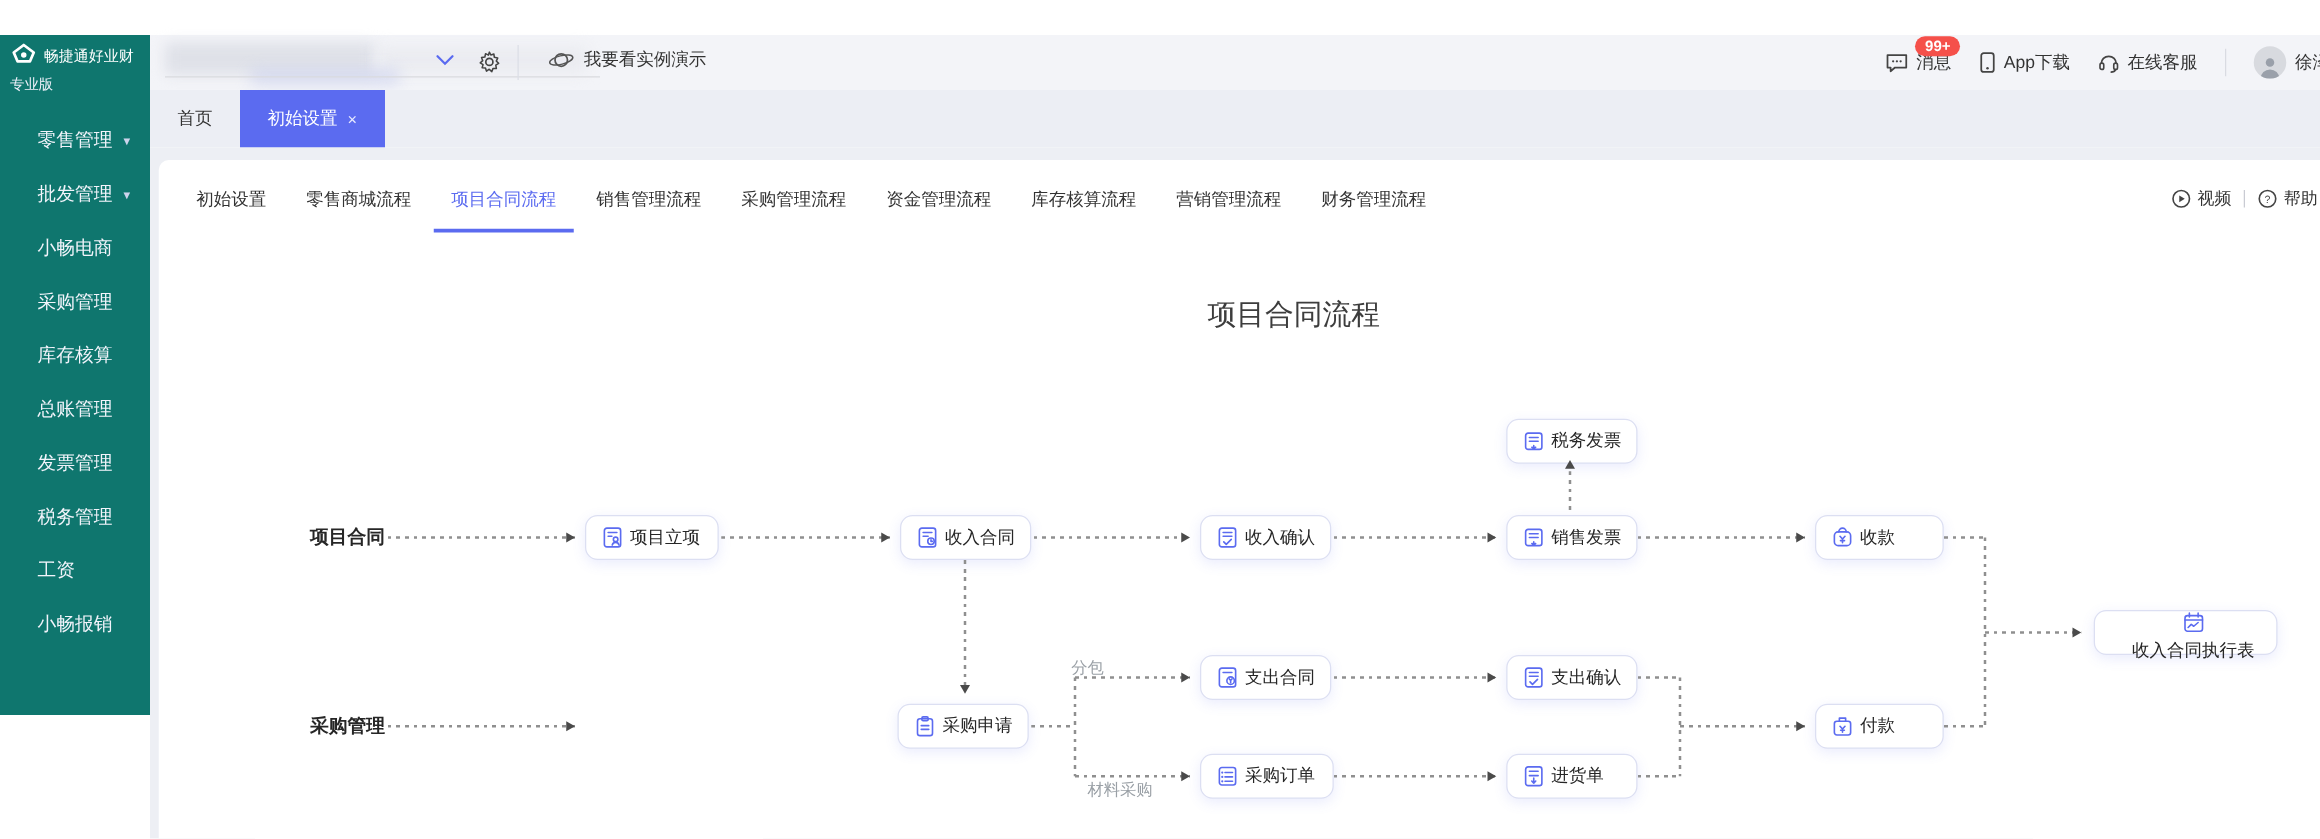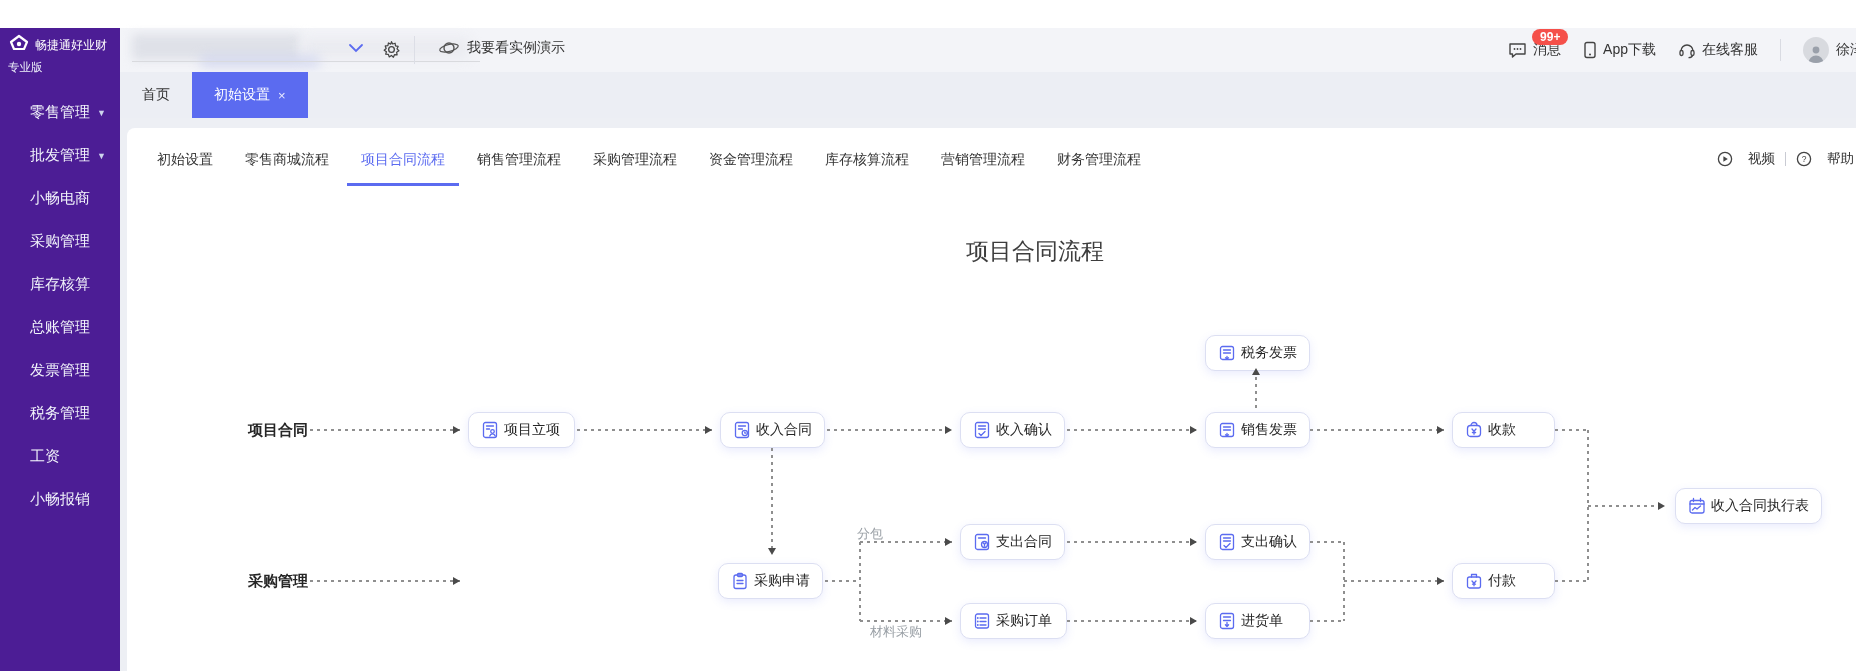--- a/index.html
+++ b/index.html
@@ -4,21 +4,21 @@
 <style>
   * { margin:0; padding:0; box-sizing:border-box; }
   html,body { background:#fff; }
   body { font-family:"Liberation Sans","DejaVu Sans",sans-serif; }
   #root { position:relative; width:1856px; height:671px; overflow:hidden; background:#fff; }
 
   
   .top-strip { position:absolute; left:0; top:0; width:1856px; height:28px; background:#fff; }
 
   
-  .sidebar { position:absolute; left:0; top:28px; width:120px; height:643px; background:#4c1d95; z-index:5; }
+  .sidebar { position:absolute; left:0; top:28px; width:120px; height:544px; background:#0f766e; z-index:5; }
   .logo-block { padding:6px 8px 0 8px; color:#fff; }
   .logo-row { display:flex; align-items:center; gap:5px; }
   .logo-mark { width:22px; height:22px; flex:0 0 22px; }
   .logo-title { font-size:12px; color:#fff; white-space:nowrap; letter-spacing:0; }
   .logo-sub { font-size:11.5px; color:#eef1fa; margin-top:4px; }
   .side-menu { margin-top:16px; }
   .side-item { height:43px; display:flex; align-items:center; padding-left:30px; color:#f2f4fb; font-size:15px; cursor:pointer; }
   .side-item .caret { font-size:9px; margin-left:7px; color:#cdd4ec; }
 
   
@@ -46,21 +46,21 @@
   .wtab.active { background:#5b6bf0; color:#fff; }
   .wtab .close { font-size:13px; color:#e8eaff; cursor:pointer; }
 
   
   .content-bg { position:absolute; left:120px; top:118px; width:1736px; height:553px; background:#edeff4; }
   .panel { position:absolute; left:127px; top:128px; width:1729px; height:543px; background:#fff; border-top-left-radius:8px; }
   .subnav { position:absolute; left:16px; top:19px; display:flex; gap:4px; }
   .subnav-item { font-size:14px; color:#333; padding:4px 14px 14px; border-bottom:3px solid transparent; cursor:pointer; white-space:nowrap; }
   .subnav-item.active { color:#5b6bf0; border-bottom-color:#5b6bf0; }
   .panel-links { position:absolute; right:2px; top:22px; display:flex; align-items:center; gap:10px; font-size:13.5px; color:#333; }
-  .plink { display:flex; align-items:center; gap:15px; cursor:pointer; white-space:nowrap; }
+  .plink { display:flex; align-items:center; gap:5px; cursor:pointer; white-space:nowrap; }
   .p-div { width:1px; height:14px; background:#c9cbd3; }
 
   
   .flow-layer { position:absolute; left:0; top:0; width:1856px; height:671px; pointer-events:none; }
   .flow-title { position:absolute; font-size:23px; color:#3d3d3d; white-space:nowrap; transform:translateX(-50%); }
   .flow-node { position:absolute; height:36px; background:#fff; border:1px solid #dcdff2; border-radius:10px;
                box-shadow:0 3px 10px rgba(96,108,240,.13); display:flex; align-items:center; gap:5px;
                padding-left:12px; font-size:14px; color:#262626; pointer-events:auto; cursor:pointer; white-space:nowrap; }
   .flow-node .nicon { width:18px; height:18px; flex:0 0 18px; color:#5b6bf0; }
   .row-label { position:absolute; font-size:15px; font-weight:bold; color:#262626; white-space:nowrap; transform:translateY(-50%); }
@@ -317,21 +317,21 @@
           <svg viewBox="0 0 18 18" width="18" height="18">
             <g fill="none" stroke="currentColor" stroke-width="1.3" stroke-linejoin="round" stroke-linecap="round">
               <rect x="2.5" y="2.5" width="13" height="13" rx="2"></rect>
               <path d="M5.5 6 h7 M5.5 9 h7"></path>
               <path d="M9 12.5 v2.5 M7.5 13.8 l1.5 1.2 l1.5 -1.2"></path>
             </g>
           </svg>
         </span>
         <span>税务发票</span>
       </div>
-      <div class="flow-node" style="left: 1675px; top: 488px; width: 147px;">
+      <div class="flow-node" style="left: 1675px; top: 488px; width: 147px; flex-direction: column;">
         <span class="nicon">
           <svg viewBox="0 0 18 18" width="18" height="18">
             <g fill="none" stroke="currentColor" stroke-width="1.3" stroke-linejoin="round" stroke-linecap="round">
               <rect x="2" y="3.5" width="14" height="12.5" rx="2"></rect>
               <path d="M5.5 1.5 v3 M12.5 1.5 v3 M2 7 h14"></path>
               <path d="M4.5 13 l2.5 -2.5 l2 1.5 l3.5 -3"></path>
             </g>
           </svg>
         </span>
         <span>收入合同执行表</span>

